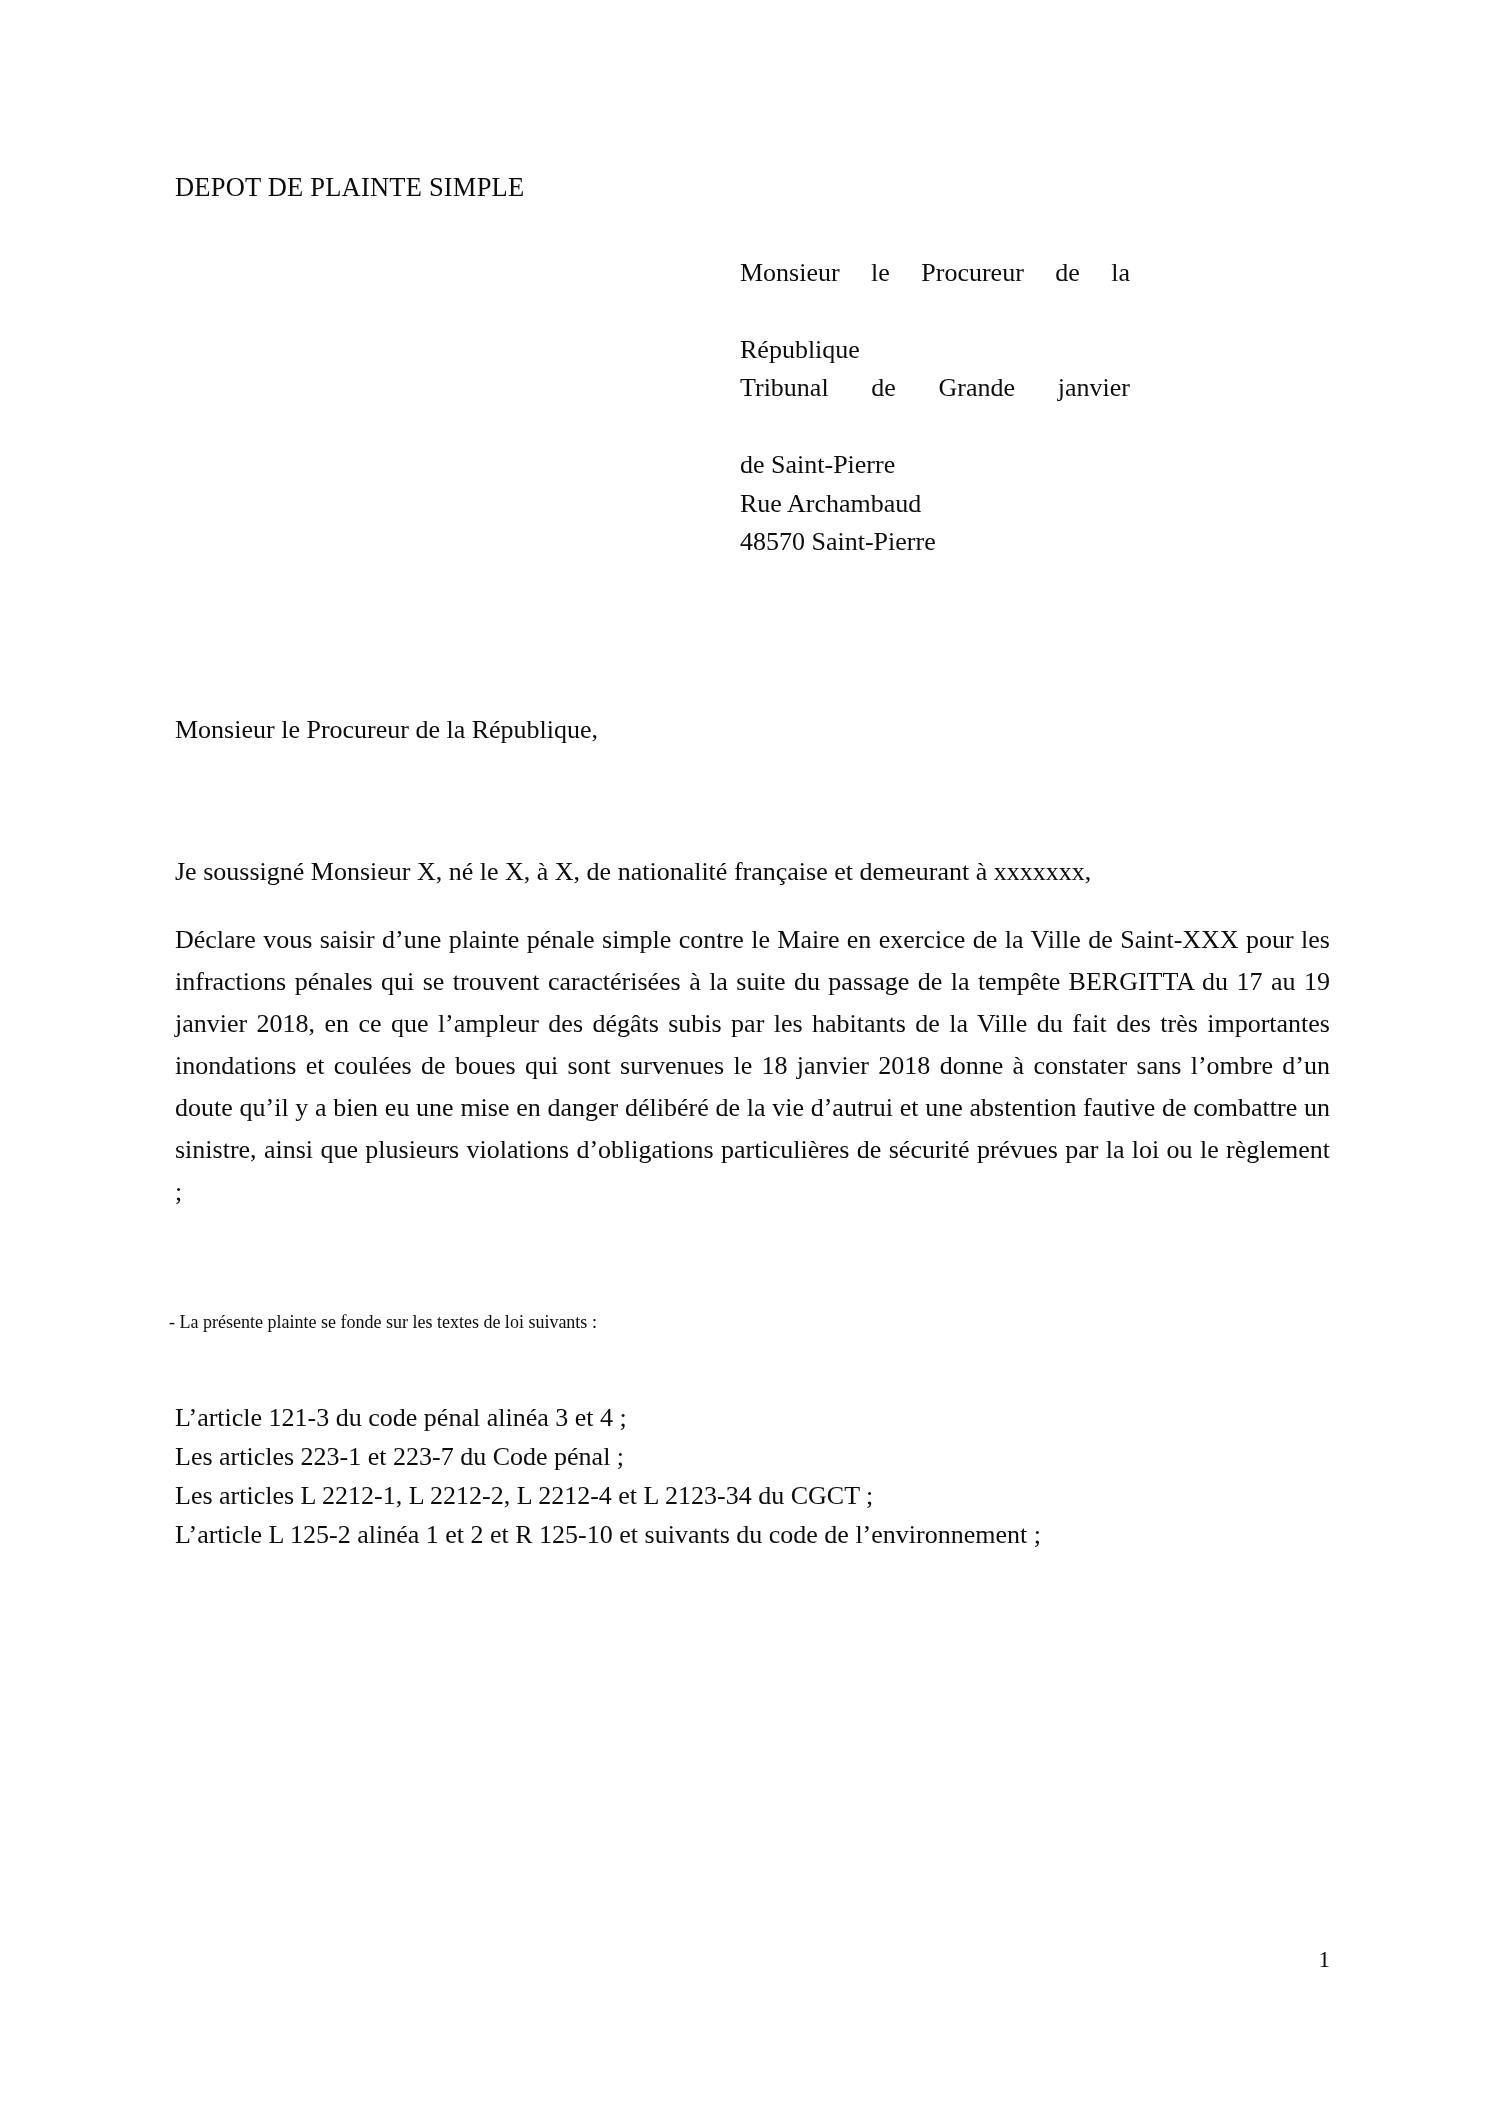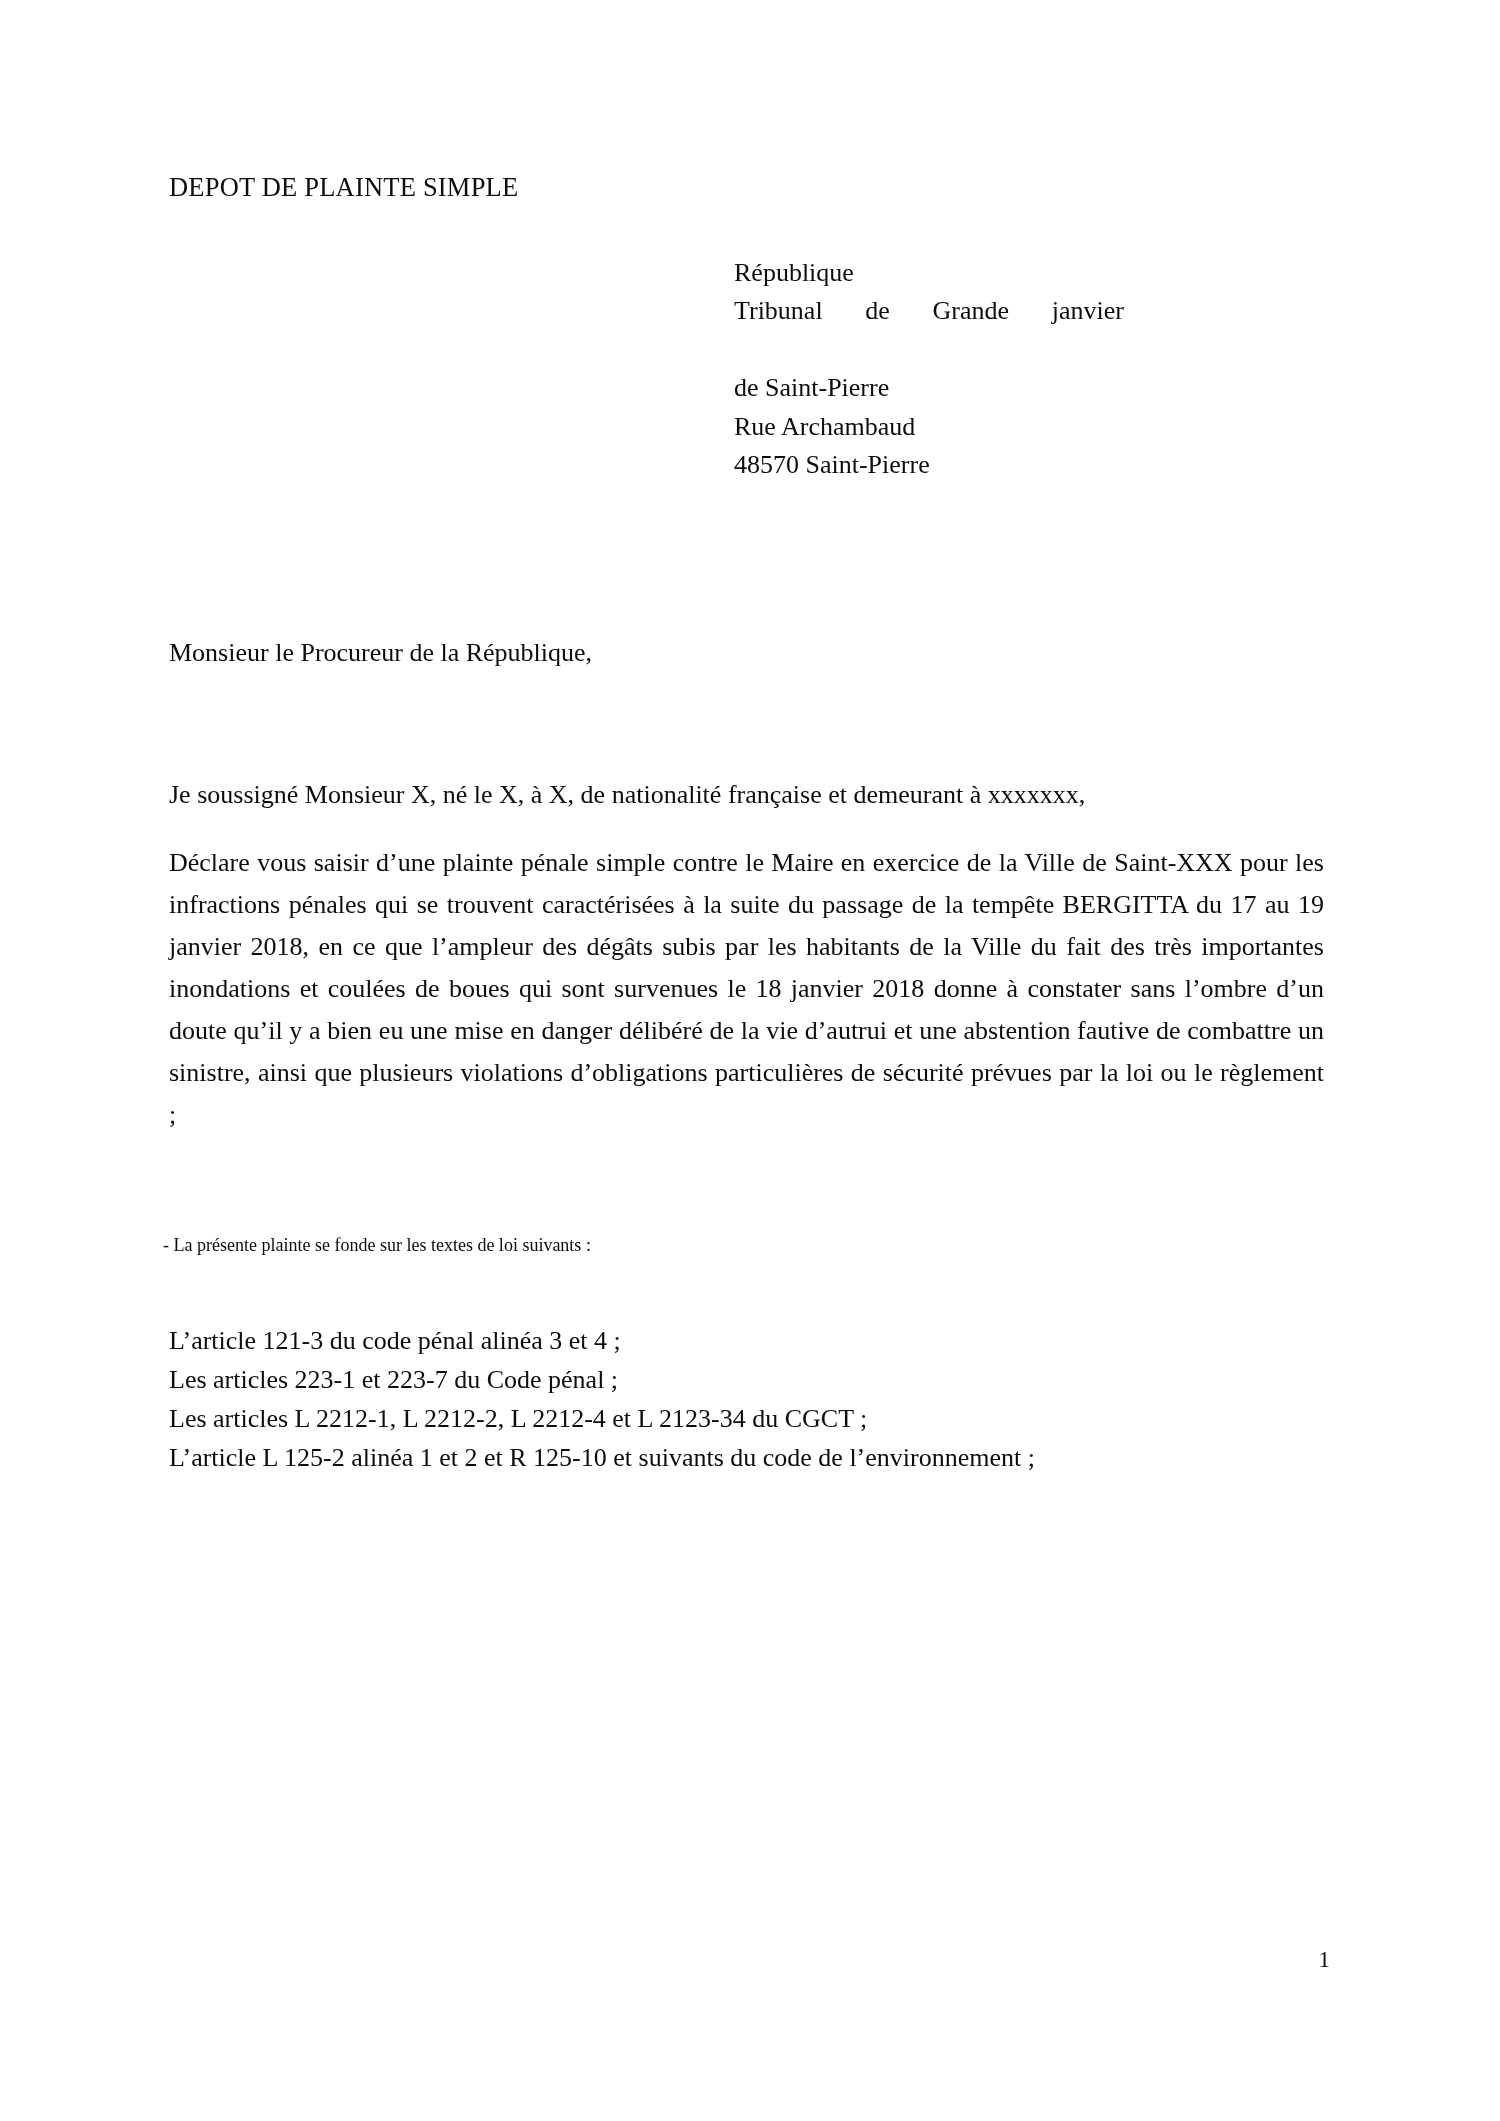--- a/index.html
+++ b/index.html
@@ -16,21 +16,21 @@
     position: relative;
     width: 1500px;
     height: 2121px;
     margin: 0 auto;
     background: #ffffff;
     box-sizing: border-box;
     overflow: hidden;
   }
   .content {
     position: absolute;
-    left: 169px;
+    left: 175px;
     top: 0;
     width: 1155px;
   }
 
   
   .doc-title {
     font-size: 26.5px;
     line-height: 1.2;
     letter-spacing: 0.2px;
     margin: 0;
@@ -118,20 +118,21 @@
 </style>
 </head>
 <body>
 
 <div class="page">
   <div class="content">
 
     <h1 class="doc-title">DEPOT DE PLAINTE SIMPLE</h1>
 
     <div class="address-block">
+      <span class="address-line justify-stretch">Monsieur le Procureur de la</span>
       <span class="address-line">République</span>
       <span class="address-line justify-stretch">Tribunal de Grande janvier</span>
       <span class="address-line">de Saint-Pierre</span>
       <span class="address-line">Rue Archambaud</span>
       <span class="address-line">48570 Saint-Pierre</span>
     </div>
 
     <p class="salutation">Monsieur le Procureur de la République,</p>
 
     <p class="intro-line">Je soussigné Monsieur X, né le X, à X, de nationalité française  et demeurant à xxxxxxx,</p>

